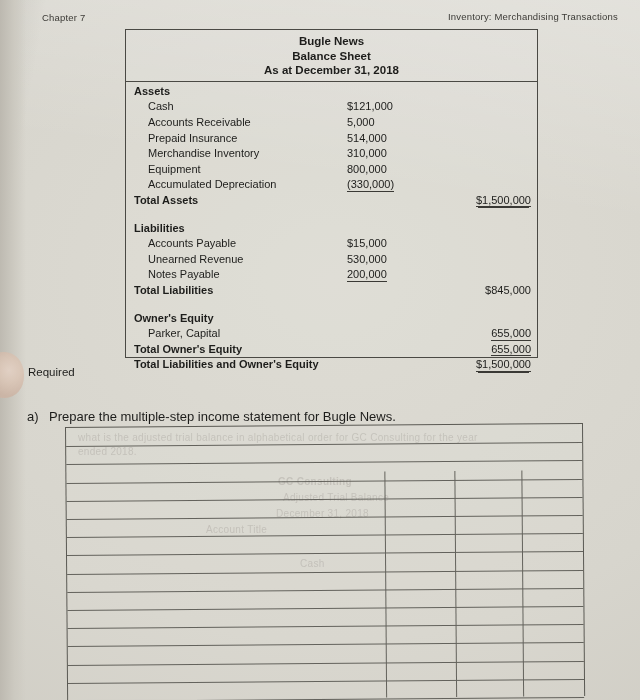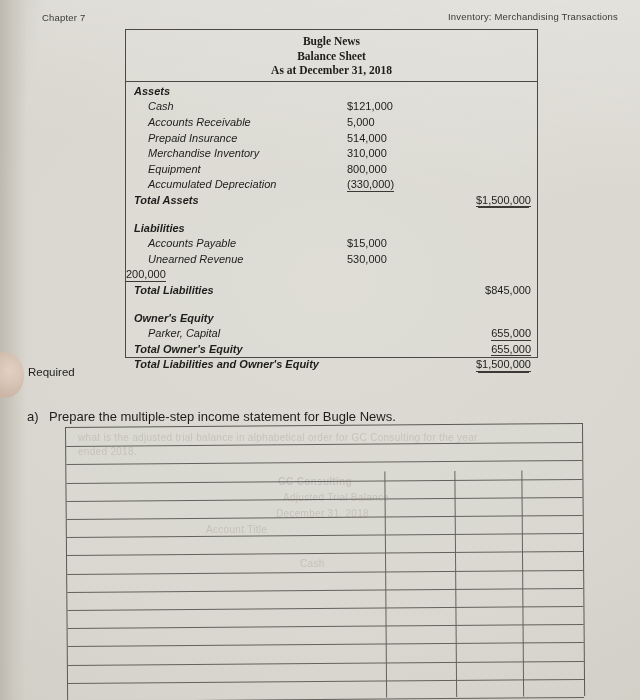--- a/index.html
+++ b/index.html
@@ -63,32 +63,32 @@
     background: rgba(255,255,255,0.055);
   }
   .bs-title {
     text-align: center;
     font-weight: bold;
     font-size: 11.5px;
     line-height: 14.6px;
     padding: 4px 0 3px;
     border-bottom: 1.4px solid #4a4944;
   }
-  .bs-title div { white-space: nowrap; font-family: Liberation Serif, serif; }
+  .bs-title div { white-space: nowrap; }
 
   .bs-body { padding: 3px 0 0 0; }
 
   .row {
     display: flex;
     align-items: baseline;
     height: 15.6px;
     font-size: 11px;
     white-space: nowrap;
   }
-  .row .lbl { flex: 1 1 auto; padding-left: 8px; font-style: italic; }
+  .row .lbl { flex: 1 1 auto; padding-left: 8px; }
   .row .lbl.indent { padding-left: 22px; }
   .row .v1 {
     width: 92px;
     text-align: left;
     flex: 0 0 92px;
   }
   .row .v2 {
     width: 92px;
     text-align: right;
     flex: 0 0 92px;
@@ -237,20 +237,21 @@
       <div class="lbl indent">Accounts Payable</div>
       <div class="v1">$15,000</div>
       <div class="v2"></div>
     </div>
     <div class="row">
       <div class="lbl indent">Unearned Revenue</div>
       <div class="v1">530,000</div>
       <div class="v2"></div>
     </div>
     <div class="row">
+      <div class="lbl indent">Notes Payable</div>
       <div class="v1"><span class="ul">200,000</span></div>
       <div class="v2"></div>
     </div>
 
     <div class="row">
       <div class="lbl bold">Total Liabilities</div>
       <div class="v1"></div>
       <div class="v2">$845,000</div>
     </div>
 

